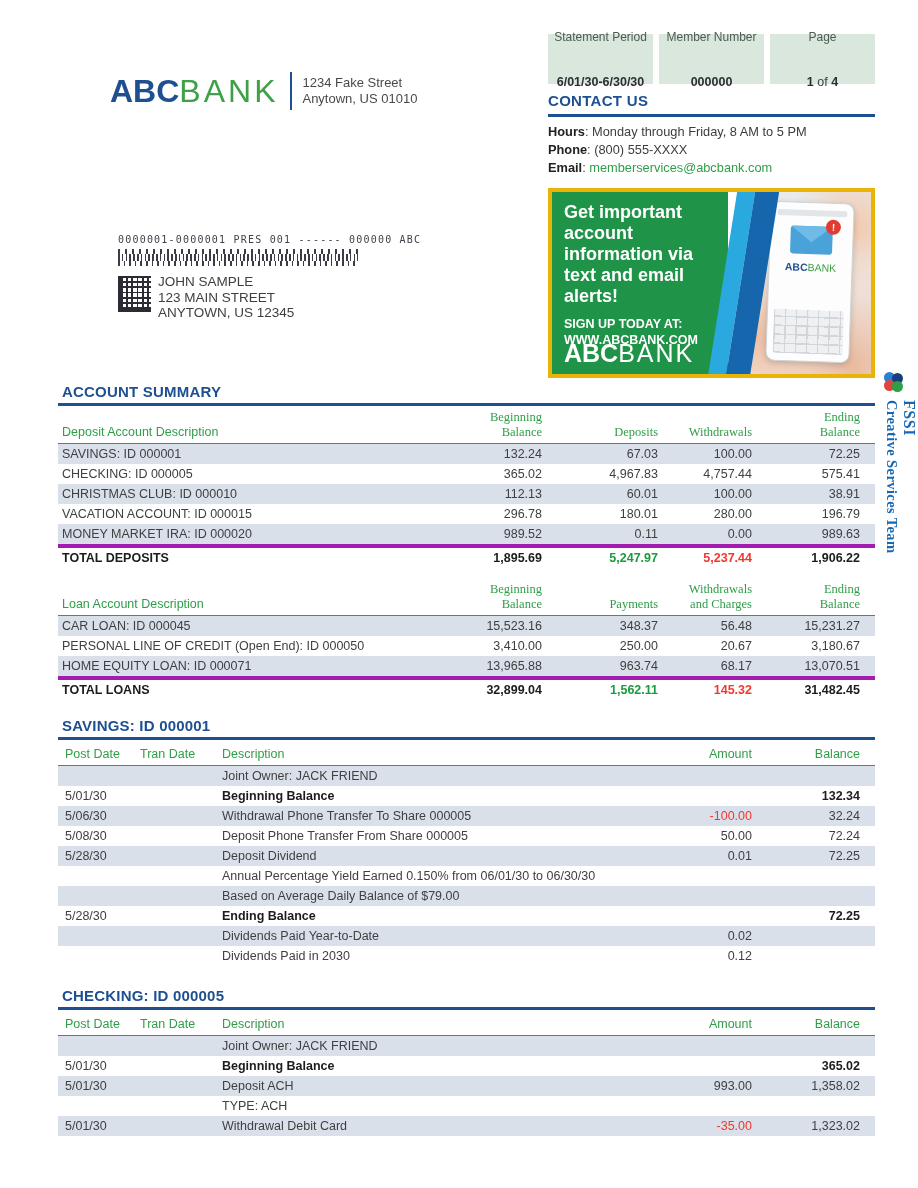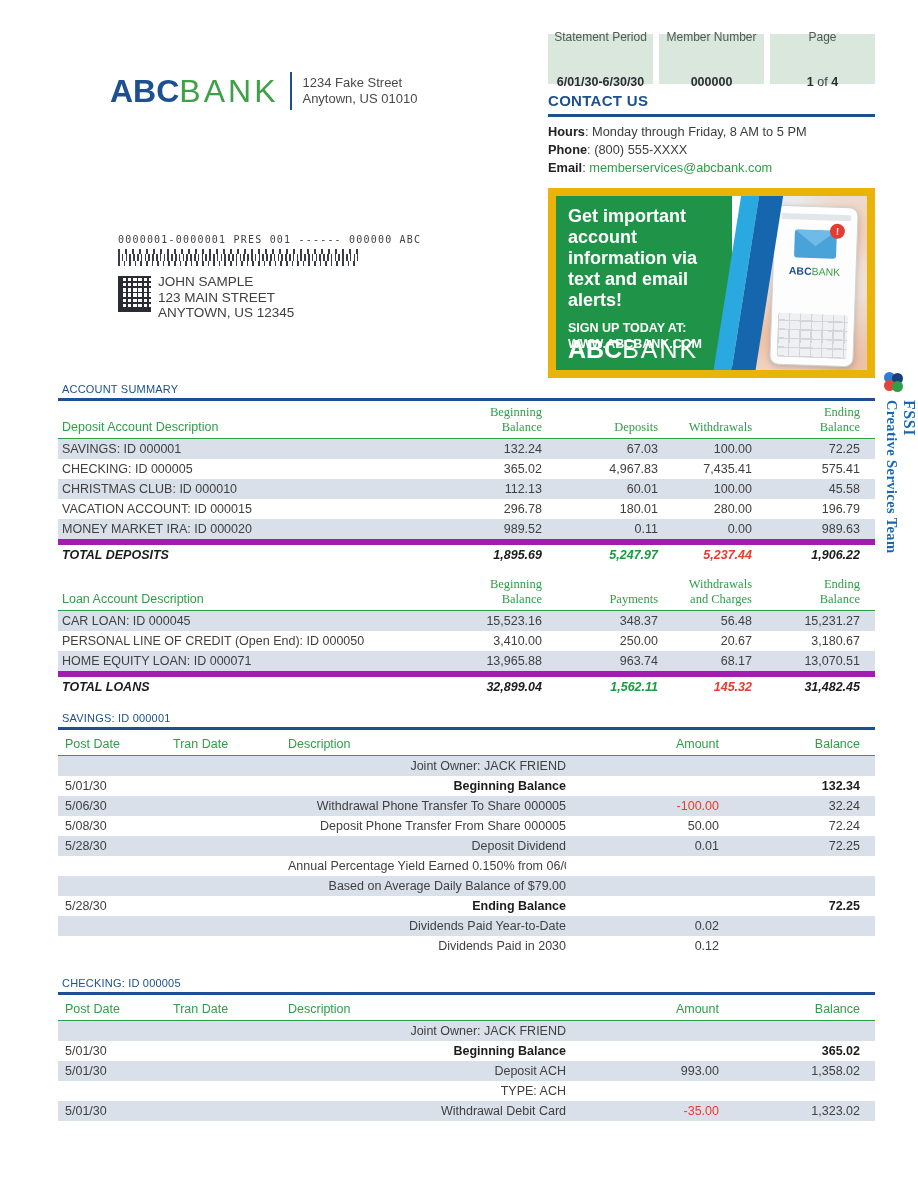--- a/index.html
+++ b/index.html
@@ -39,21 +39,21 @@
   .imb-bot { height:5px; background:repeating-linear-gradient(90deg,#3c3c46 0 1.6px,transparent 1.6px 5.6px); }
   .addr-row { margin-top:8px; display:flex; gap:7px; align-items:flex-start; }
   .dmatrix { width:30px; height:33px; margin-top:2px;
              background-image:repeating-linear-gradient(90deg,#2b2b33 0 1.8px,transparent 1.8px 5.2px),
                               repeating-linear-gradient(0deg,#2b2b33 0 1.8px,transparent 1.8px 5.2px);
              border-left:3px solid #2b2b33; border-bottom:3px solid #2b2b33; }
   .addr-lines { font-size:13.5px; color:#3f3f3f; line-height:15.5px; }
 
   
   .adbox { position:absolute; left:548px; top:188px; width:327px; height:190px;
-           border:8px solid #eab308; box-sizing:border-box; background:#fff; overflow:hidden; }
+           border:4px solid #eab308; box-sizing:border-box; background:#fff; overflow:hidden; }
   .ad-green { position:absolute; left:0; top:0; bottom:0; width:176px; background:#1f9448;
               color:#fff; padding:10px 8px 8px 12px; box-sizing:border-box; z-index:1; }
   .ad-headline { font-size:18px; font-weight:bold; line-height:21px; width:150px; }
   .ad-signup { margin-top:9px; font-size:12.5px; font-weight:bold; line-height:16px; }
   .ad-logo { position:absolute; bottom:6px; left:12px; font-size:25px; color:#fff; }
   .ad-logo .abc { font-weight:bold; }
   .ad-logo .bank { font-weight:400; letter-spacing:2px; }
   .ad-photo { position:absolute; left:194px; right:0; top:0; bottom:0; z-index:1;
               background:radial-gradient(circle at 88% 20%, #f2cab0 0%, rgba(242,202,176,0) 38%),
                          radial-gradient(circle at 8% 80%, #edbfa3 0%, rgba(237,191,163,0) 45%),
@@ -77,44 +77,44 @@
   .phone-logo { text-align:center; font-size:10.5px; margin-top:7px; }
   .phone-logo .abc { color:#1d4f91; font-weight:bold; }
   .phone-logo .bank { color:#3fa047; }
   .keyboard { position:absolute; bottom:7px; left:6px; right:6px; height:44px; background:#eef0f2;
               border-radius:3px;
               background-image:repeating-linear-gradient(90deg,#d2d6da 0 1.5px,transparent 1.5px 11px),
                                repeating-linear-gradient(0deg,#d2d6da 0 1.5px,transparent 1.5px 9px); }
 
   
   .main { position:absolute; left:58px; top:383px; width:817px; }
-  .section-title { font-size:11px; font-weight:normal; color:#1d4f91; letter-spacing:.2px;
+  .section-title { font-size:15px; font-weight:bold; color:#1d4f91; letter-spacing:.2px;
                    padding:0 0 3px 4px; border-bottom:3px solid #1d4f91; }
   .sumhead, .srow { display:grid; grid-template-columns:1fr 112px 116px 94px 108px;
                     padding-right:15px; box-sizing:border-box; }
   .sumhead { color:#2f9e48; font-size:12.5px; line-height:15px; padding-top:4px; padding-bottom:3px;
              border-bottom:1px solid #2f9e48; align-items:end; }
   .sumhead .desc { padding-left:4px; }
   .sumhead span { display:block;font-family:Liberation Serif, serif; }
   .srow { height:20px; line-height:20px; font-size:12.5px; color:#3f3f3f; }
   .srow .desc { padding-left:4px; white-space:nowrap; overflow:hidden; }
   .num { text-align:right; }
   .shaded { background:#d9e0ea; }
-  .total-row { font-weight:bold; color:#1c1c1c; border-top:6px solid #a21caf;font-style:italic; }
+  .total-row { font-weight:bold; color:#1c1c1c; border-top:4px solid #a21caf; }
   .amt-pos { color:#1a9c3e; }
   .amt-neg { color:#f0382e; }
   .loans-block { margin-top:14px; }
   .tx-section { margin-top:21px; }
   .txhead, .txrow { display:grid; grid-template-columns:82px 82px 1fr 120px 108px;
-                    padding-right:15px; box-sizing:border-box;gap:33px; }
+                    padding-right:15px; box-sizing:border-box; }
   .txhead { color:#2f9e48; font-size:12.5px; height:24px; line-height:24px;
             border-bottom:1px solid #2f9e48; margin-top:2px; }
   .txhead .post, .txrow .post { padding-left:7px; }
   .txrow { height:20px; line-height:20px; font-size:12.5px; color:#3f3f3f; }
-  .txrow .desc { white-space:nowrap; overflow:hidden;text-align:right; }
+  .txrow .desc { white-space:nowrap; overflow:hidden; }
   .bold-cell { font-weight:bold; color:#1c1c1c; }
 
   
   .sidebar { position:absolute; left:881px; top:372px; width:26px; }
   .fssi-dots { position:relative; width:20px; height:20px; margin-left:3px; }
   .dot { position:absolute; width:11px; height:11px; border-radius:50%; }
   .dot-blue { left:0; top:0; background:#2e7ed4; }
   .dot-navy { left:8px; top:1px; background:#183f7c; }
   .dot-red { left:0; top:8px; background:#e2443a; }
   .dot-green { left:8px; top:9px; background:#2f9e48; }
@@ -228,29 +228,29 @@
         <div class="desc">SAVINGS: ID 000001</div>
         <div class="num">132.24</div>
         <div class="num">67.03</div>
         <div class="num">100.00</div>
         <div class="num">72.25</div>
       </div>
       <div class="srow">
         <div class="desc">CHECKING: ID 000005</div>
         <div class="num">365.02</div>
         <div class="num">4,967.83</div>
-        <div class="num">7,435.41</div>
+        <div class="num">4,757.44</div>
         <div class="num">575.41</div>
       </div>
       <div class="srow shaded">
         <div class="desc">CHRISTMAS CLUB: ID 000010</div>
         <div class="num">112.13</div>
         <div class="num">60.01</div>
         <div class="num">100.00</div>
-        <div class="num">45.58</div>
+        <div class="num">38.91</div>
       </div>
       <div class="srow">
         <div class="desc">VACATION ACCOUNT: ID 000015</div>
         <div class="num">296.78</div>
         <div class="num">180.01</div>
         <div class="num">280.00</div>
         <div class="num">196.79</div>
       </div>
       <div class="srow shaded">
         <div class="desc">MONEY MARKET IRA: ID 000020</div>

